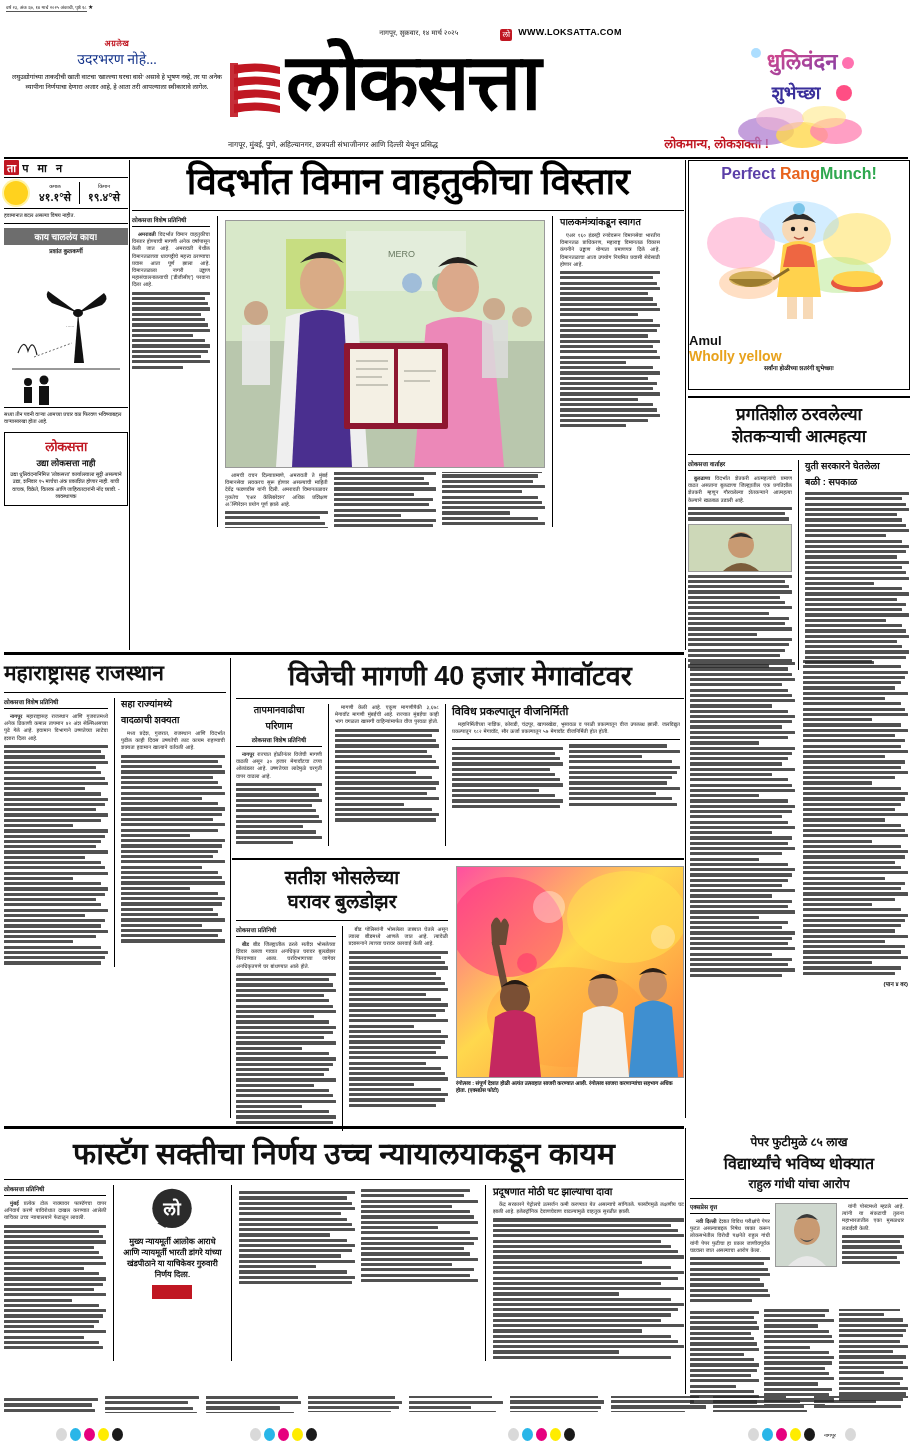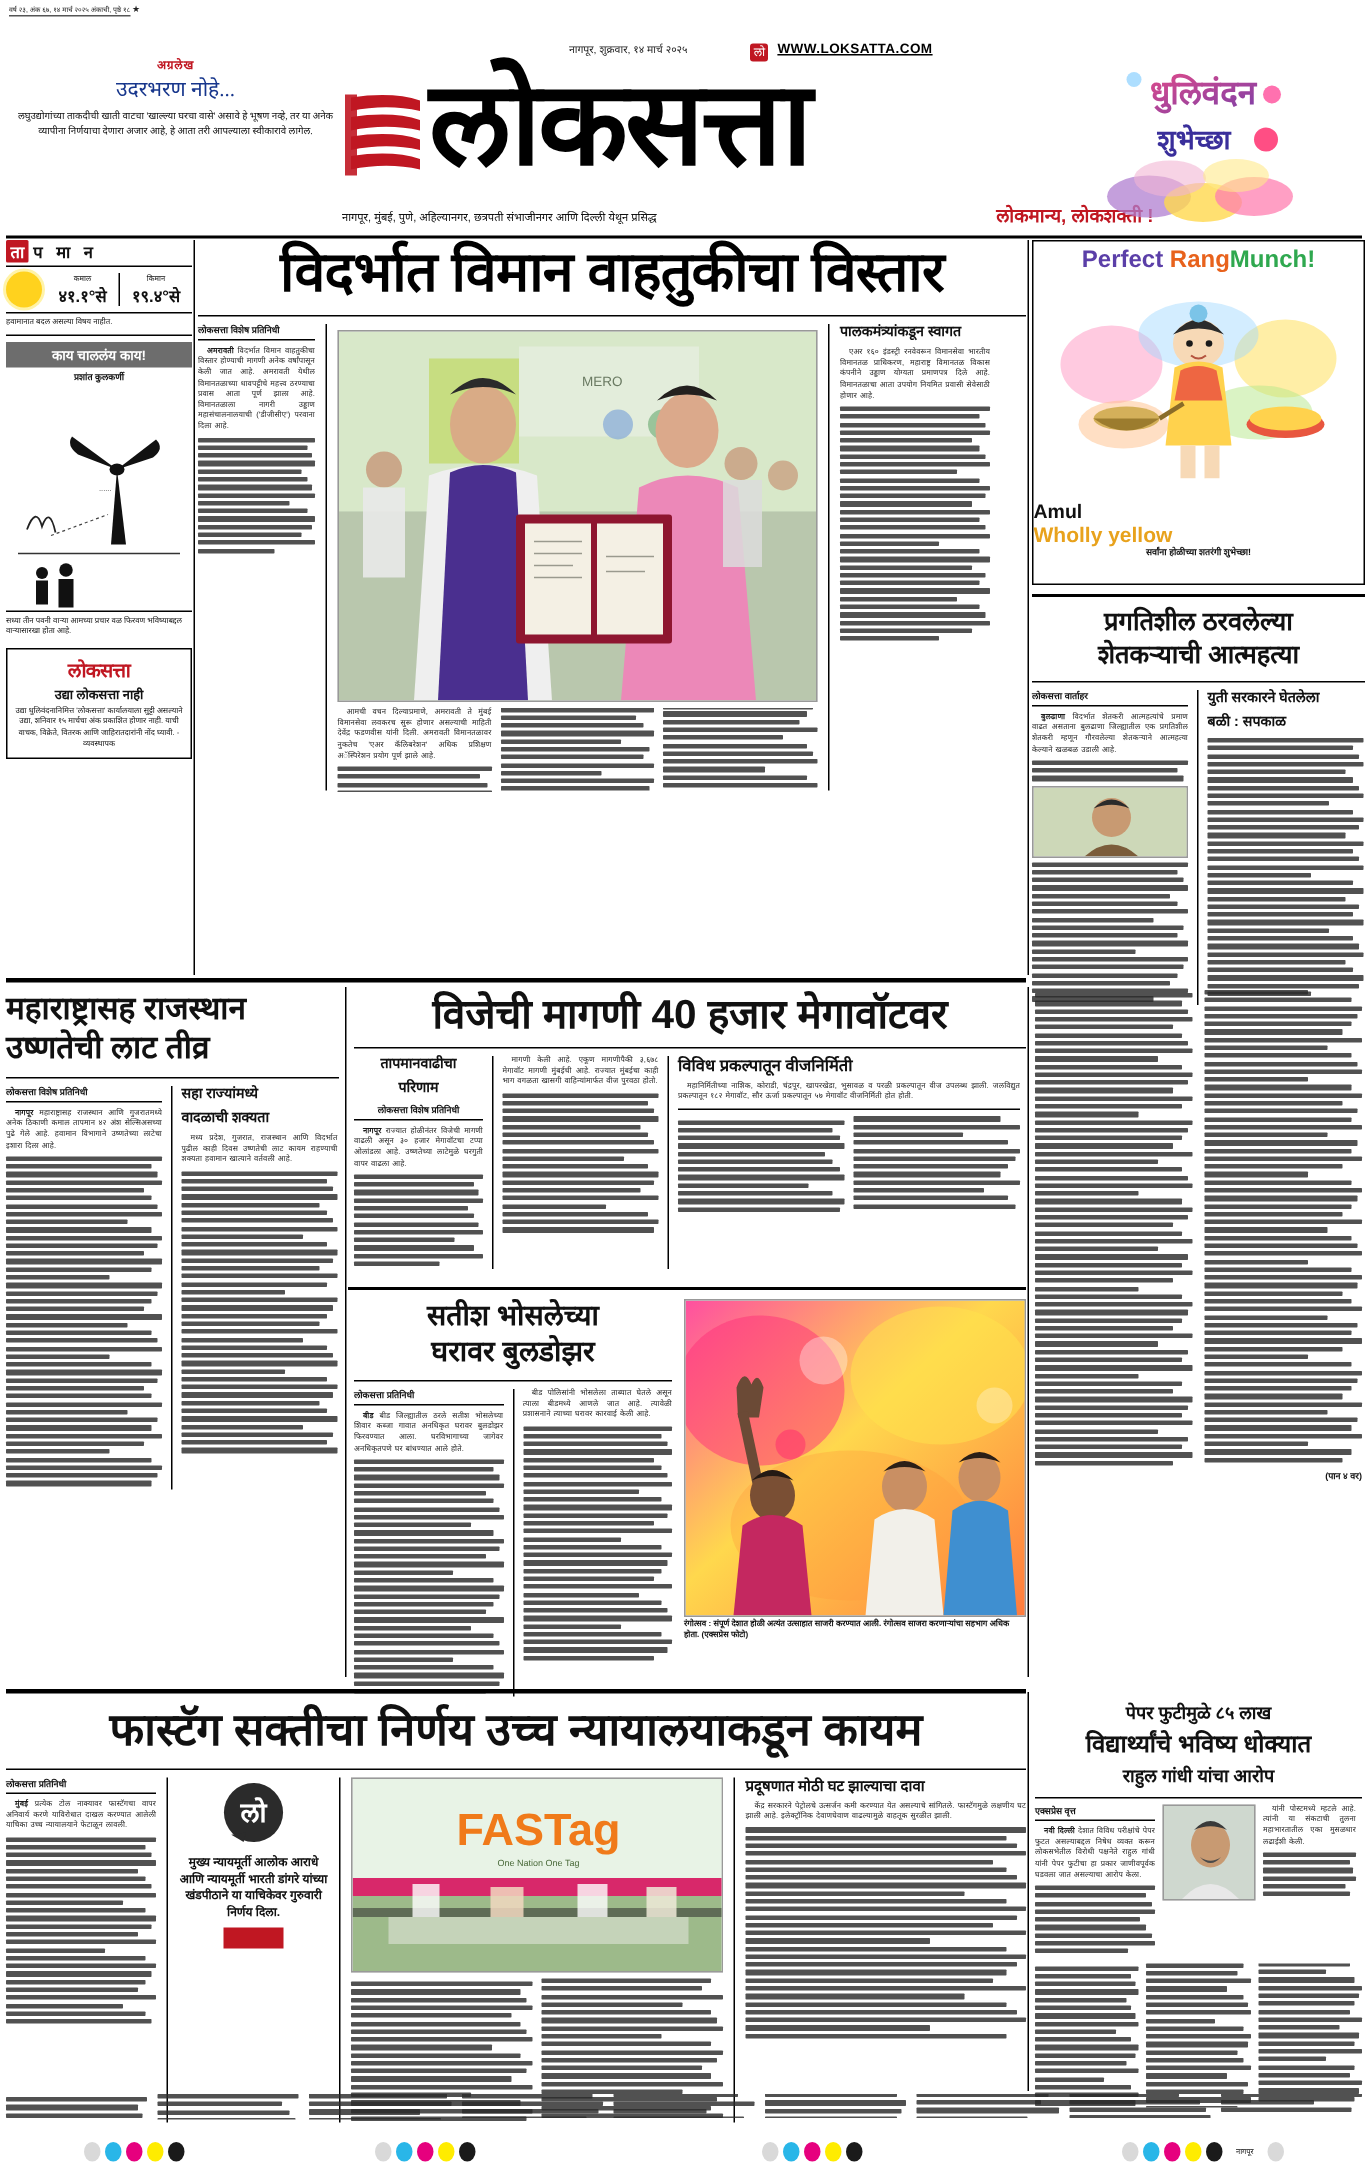--- a/index.html
+++ b/index.html
@@ -39,21 +39,21 @@
   
   #masthead{position:relative;height:140px;}
   #edbox{position:absolute;left:6px;top:20px;width:222px;text-align:center;}
   #edbox .etag{color:#c01722;font-weight:bold;font-size:8px;letter-spacing:.5px;}
   #edbox .etitle{color:#17368c;font-weight:normal;font-size:14px;margin-top:1px;}
   #edbox .ebody{font-size:6.5px;line-height:10px;margin-top:4px;color:#111;}
   #mastcenter{position:absolute;left:228px;top:4px;width:545px;}
   #dateline{font-size:7px;text-align:center;color:#222;padding-top:6px;
             font-family:"Liberation Sans","DejaVu Sans",sans-serif;}
   #dateline .dl{display:inline-block;margin-right:40px;}
-  #site{display:inline-block;font-weight:bold;font-size:9px;letter-spacing:.3px;color:#000;text-decoration:underline;}
+  #site{display:inline-block;font-weight:bold;font-size:9px;letter-spacing:.3px;color:#000;}
   #sitemark{display:inline-block;width:12px;height:12px;background:#c01722;border-radius:2px;
             vertical-align:-2px;margin-right:4px;color:#fff;font-size:8px;line-height:12px;text-align:center;}
   #logorow{position:relative;height:86px;margin-top:2px;}
   #swoosh{position:absolute;left:0px;top:16px;width:58px;height:60px;}
   #wordmark{position:absolute;left:58px;top:-4px;font-size:78px;line-height:86px;
             font-weight:bold;letter-spacing:-2px;color:#000;
             font-family:"Liberation Sans","DejaVu Sans",sans-serif;}
   #editions{position:absolute;left:0px;top:118px;width:545px;font-size:7.4px;color:#111;
             font-family:"Liberation Sans","DejaVu Sans",sans-serif;}
   #tagline{position:absolute;right:4px;top:114px;color:#c01722;font-weight:bold;font-size:12.5px;
@@ -505,21 +505,20 @@
             <span class="greek s4"></span>
         </div>
       </div>
     </div>
   </div>
 
   <div class="hr3" style="position:absolute;left:4px;top:652px;width:680px;"></div>
 
   <div class="blk" style="left:4px;top:660px;width:222px;">
     <div class="hl3">महाराष्ट्रासह राजस्थान</div>
-    <div class="hl3">उष्णतेची लाट तीव्र</div>
     <div class="hr1" style="margin:6px 0 5px;"></div>
     <div style="display:flex;gap:6px;">
       <div style="width:104px;">
         <div class="byline">लोकसत्ता विशेष प्रतिनिधी</div>
         <div class="col-text">
           <p><b>नागपूर</b>
              <span>महाराष्ट्रासह राजस्थान आणि गुजरातमध्ये अनेक ठिकाणी कमाल तापमान ४२ अंश सेल्सिअसच्या पुढे गेले आहे. हवामान विभागाने उष्णतेच्या लाटेचा इशारा दिला आहे.</span></p>
           <span class="greek s1"></span>
             <span class="greek s2"></span>
             <span class="greek s3"></span>
@@ -1000,35 +999,20 @@
           <path d="M10 44 L20 50 L22 42 Z" fill="#2b2b2b"></path>
           <text x="28" y="34" text-anchor="middle" font-size="22" font-weight="bold" fill="#fff" font-family="Liberation Sans, sans-serif">लो</text>
         </svg>
         <div style="font-size:8px;line-height:11px;font-weight:bold;
                     font-family:'Liberation Sans','DejaVu Sans',sans-serif;">मुख्य न्यायमूर्ती आलोक आराधे आणि न्यायमूर्ती भारती डांगरे यांच्या खंडपीठाने या याचिकेवर गुरुवारी निर्णय दिला.</div>
         <div style="width:40px;height:14px;background:#c01722;margin:5px auto 0;"></div>
       </div>
       <div class="vrule"></div>
 
       <div style="width:248px;">
-        <div class="photo" style="height:128px;border:1px solid #999;">
-          <svg viewBox="0 0 248 128" width="248" height="128" preserveAspectRatio="none">
-            <rect width="248" height="128" fill="#e8f3e6"></rect>
-            <rect y="66" width="248" height="12" fill="#d8286a"></rect>
-            <rect y="78" width="248" height="50" fill="#9dba8a"></rect>
-            <rect y="86" width="248" height="6" fill="#2b2b2b" opacity=".55"></rect>
-            <rect x="24" y="92" width="200" height="18" fill="#cfd9c4" opacity=".8"></rect>
-            <text x="124" y="44" text-anchor="middle" font-size="30" font-weight="bold" fill="#f07a1a" font-family="Liberation Sans, sans-serif">FASTag</text>
-            <text x="124" y="58" text-anchor="middle" font-size="6" fill="#4a6a3a" font-family="Liberation Sans, sans-serif">One Nation One Tag</text>
-            <rect x="40" y="70" width="18" height="22" fill="#fff" opacity=".8"></rect>
-            <rect x="92" y="72" width="22" height="20" fill="#f2d8c0" opacity=".85"></rect>
-            <rect x="150" y="70" width="20" height="22" fill="#fff" opacity=".8"></rect>
-            <rect x="196" y="72" width="20" height="20" fill="#f0ead8" opacity=".85"></rect>
-          </svg>
-        </div>
         <div class="col-text" style="column-count:2;column-gap:6px;margin-top:4px;">
           <span class="greek s1"></span>
             <span class="greek s2"></span>
             <span class="greek s3"></span>
           <span class="greek s1"></span>
             <span class="greek s5"></span>
             <span class="greek s2"></span>
           <span class="greek s3"></span>
             <span class="greek s1"></span>
             <span class="greek s6"></span>

